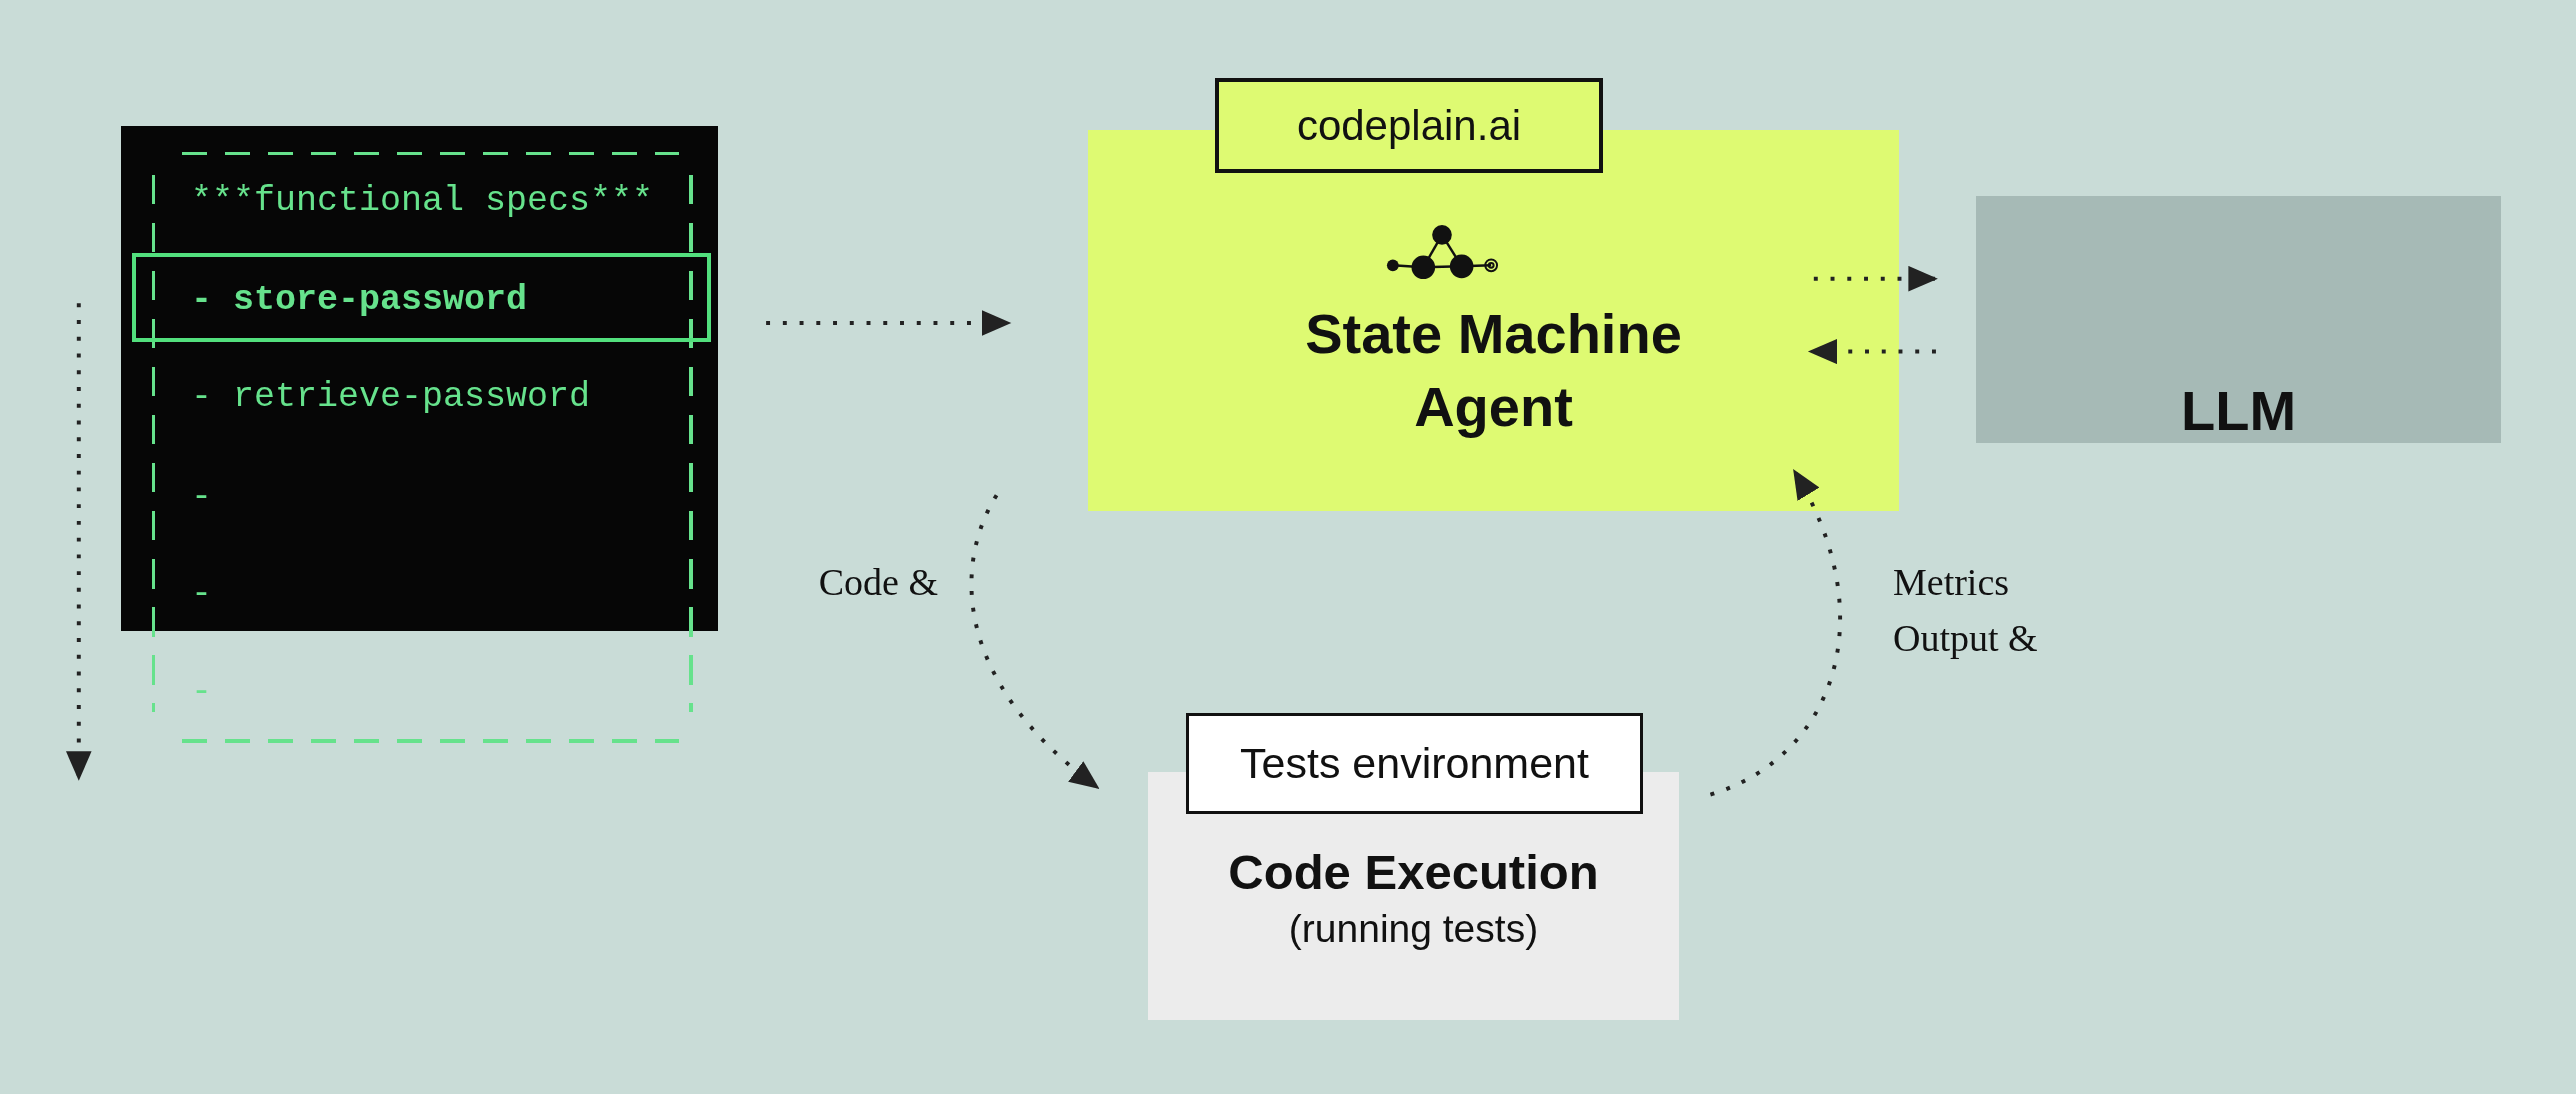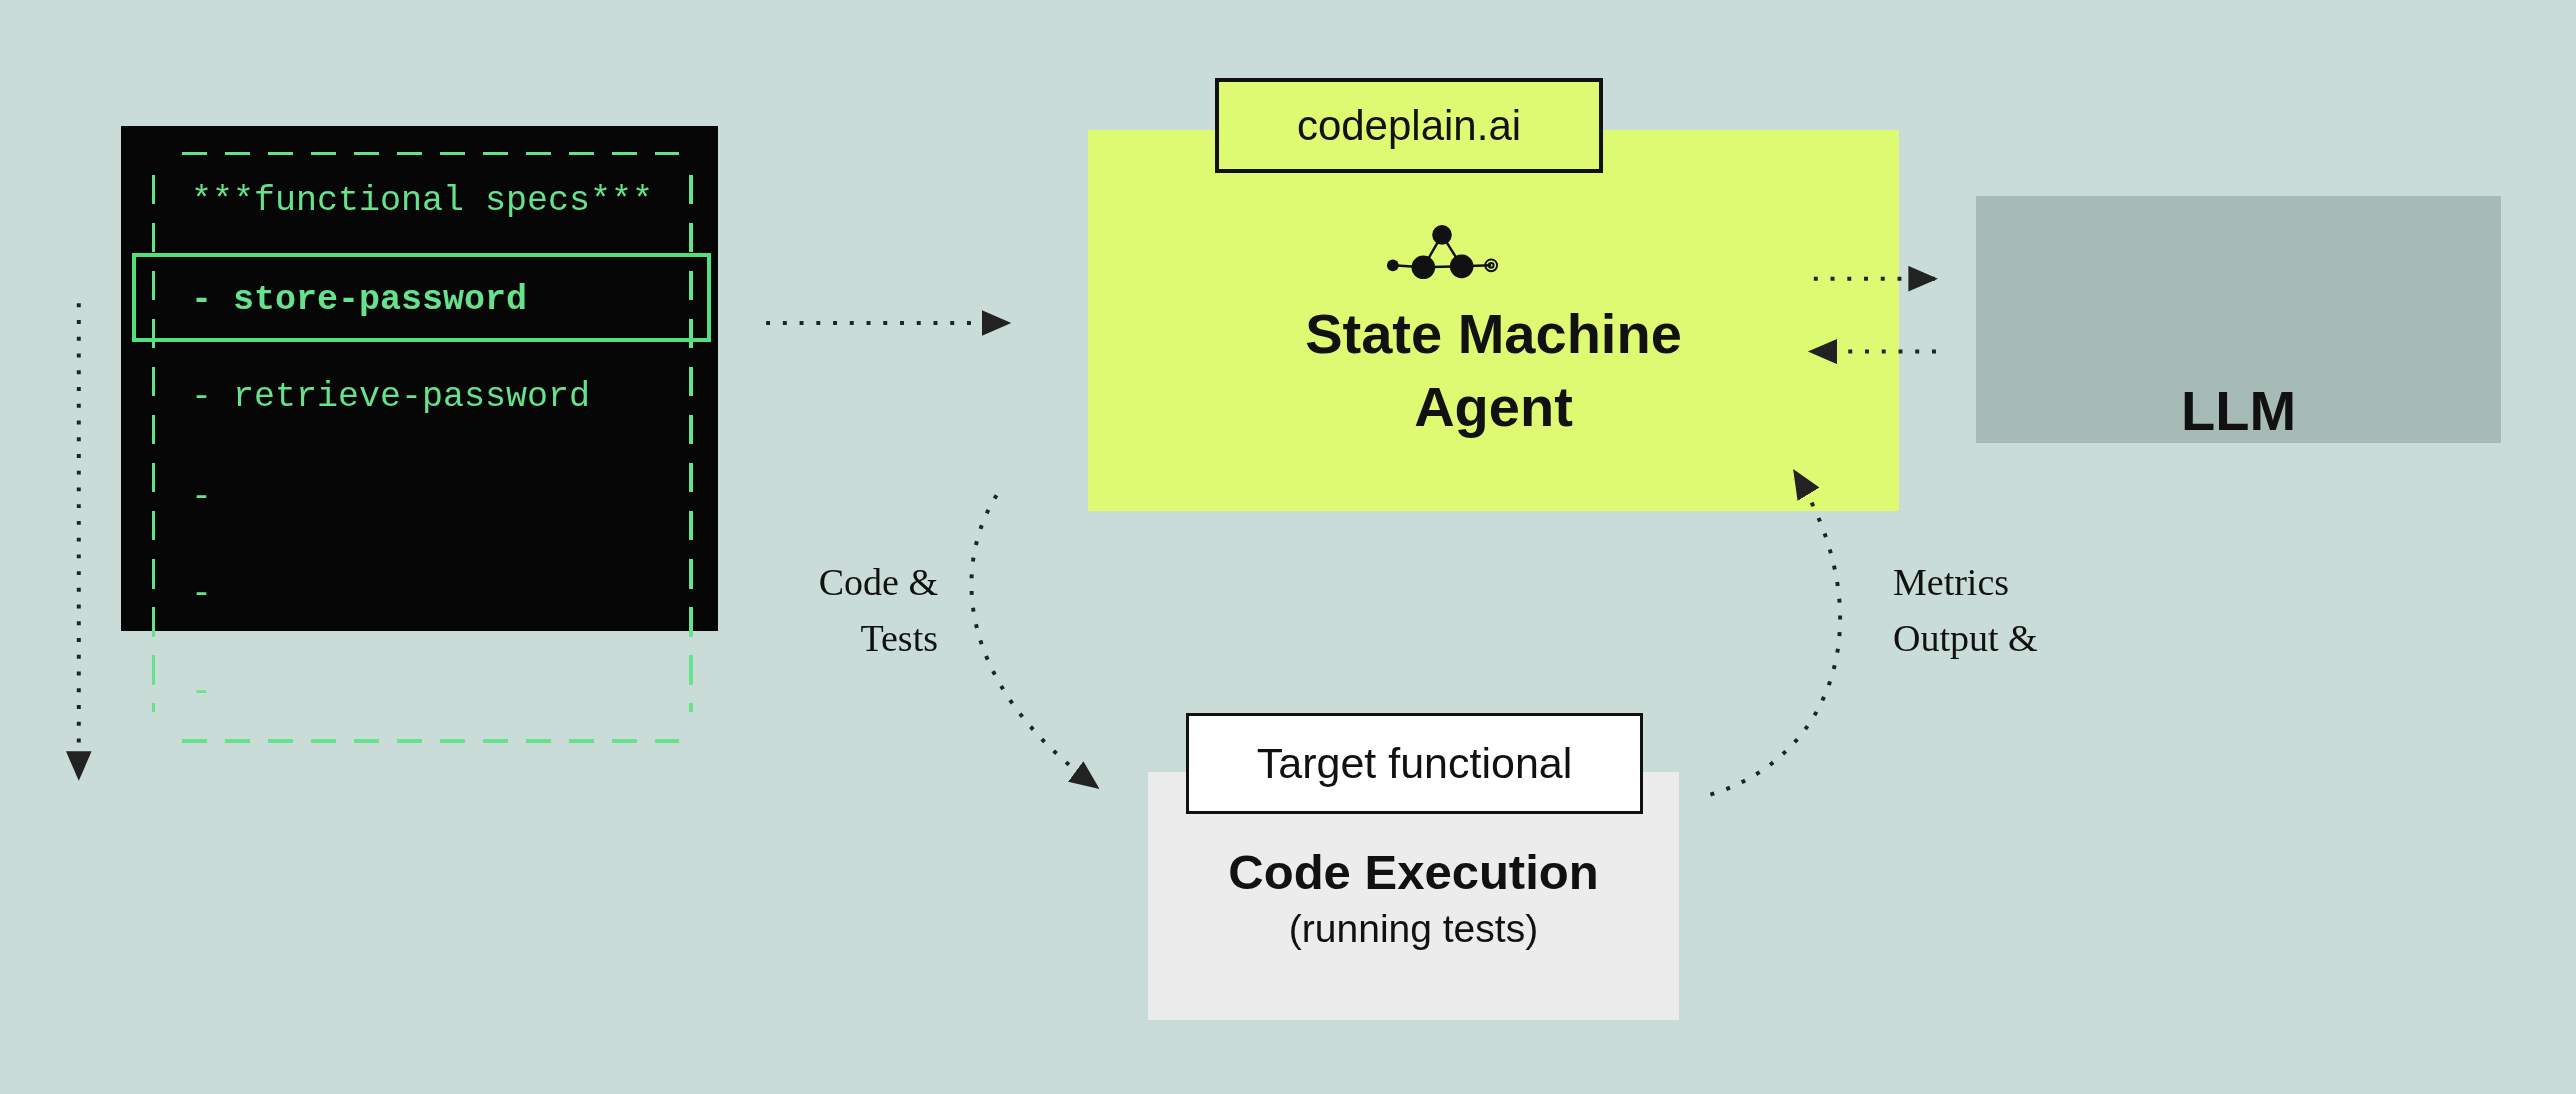--- a/index.html
+++ b/index.html
@@ -141,26 +141,25 @@
 <div class="abs llm-box">
   <span>LLM</span>
 </div>
 
 <div class="abs exec-box">
   <div class="exec-title">Code Execution</div>
   <div class="exec-subtitle">(running tests)</div>
 </div>
 
 <div class="abs exec-tag">
-  <span>Target functional</span>
+  <span>Tests environment</span>
 </div>
 
 <div class="flow-label label-code-tests">
   <div>Code &amp;</div>
-  <div>Tests</div>
 </div>
 <div class="flow-label label-output-metrics">
   <div>Metrics</div>
   <div>Output &amp;</div>
 </div>
 
 <svg class="abs arrows" viewBox="0 0 2616 1111">
   <defs>
     <marker id="ah" markerUnits="userSpaceOnUse" markerWidth="32" markerHeight="28" refX="28" refY="13" orient="auto">
       <path class="arrowhead" d="M0,0 L30,13 L0,26 Z"></path>

